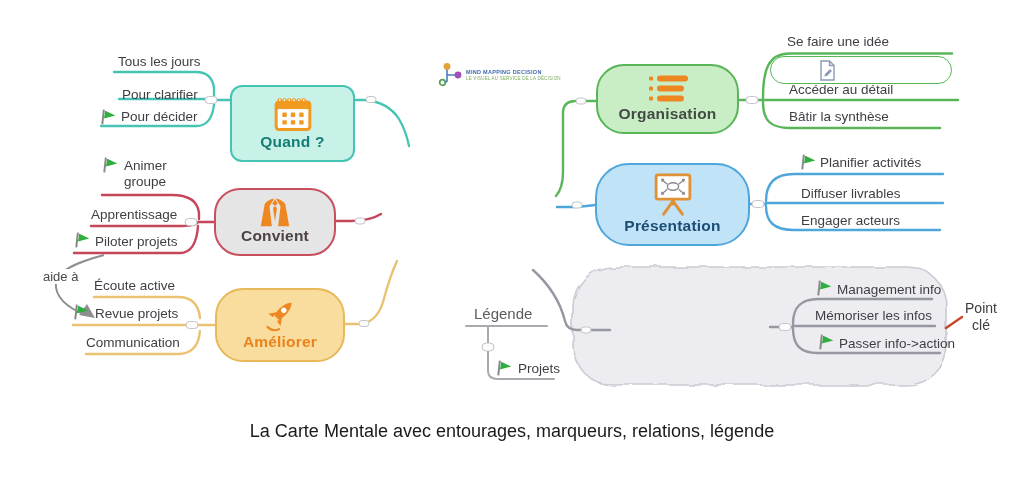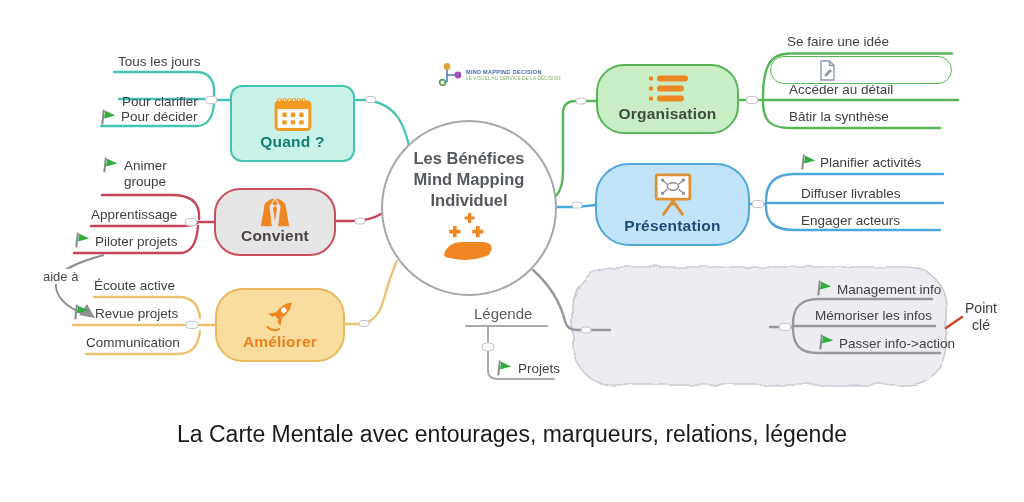--- a/index.html
+++ b/index.html
@@ -26,21 +26,21 @@
   .t-presentation{left:595px;top:163px;width:155px;height:83px;border-radius:34px;background:#c1e3f8;border:2.5px solid #4fa6da;}
   .t-presentation .tlabel{color:#1d4d75;}
   .t-informations{left:610px;top:289px;width:160px;height:77px;border-radius:34px;background:#c9c9cf;border:3px solid #84848c;}
   .t-informations .tlabel{color:#45454d;}
   #center-circle{position:absolute;z-index:2;left:381px;top:120px;width:176px;height:176px;border-radius:50%;
                  background:#fff;border:2px solid #a6a6ac;box-sizing:border-box;text-align:center;}
   #center-title{margin-top:26px;font-weight:bold;font-size:16.5px;line-height:21px;color:#55595e;}
   #relation-label{position:absolute;z-index:3;left:41px;top:269px;font-size:13px;color:#4a4a4e;background:#fff;padding:0 2px;}
   #pointcle{position:absolute;z-index:3;left:957px;top:300px;width:48px;text-align:center;font-size:14px;line-height:17px;color:#3c3c40;}
   #legend-title{position:absolute;z-index:3;left:474px;top:305px;font-size:15px;color:#5c5c60;}
-  #caption{position:absolute;z-index:3;left:0;top:421px;width:100%;text-align:center;font-size:23px;color:#1a1a1a;}
+  #caption{position:absolute;z-index:3;left:0;top:421px;width:100%;text-align:center;font-size:18px;color:#1a1a1a;}
   #logo{position:absolute;z-index:3;left:437px;top:61px;display:flex;align-items:center;gap:3px;}
   #logo-text{display:flex;flex-direction:column;gap:1px;}
   #logo-brand{font-size:5.5px;font-weight:bold;color:#3e68ae;letter-spacing:.3px;}
   #logo-tagline{font-size:4.5px;color:#7aab5a;letter-spacing:.2px;}
   .note-box{position:absolute;z-index:3;left:770px;top:56px;width:182px;height:28px;border-radius:14px;
             border:1.8px solid #58b658;background:#fff;box-sizing:border-box;}
   .note-box svg{position:absolute;left:48px;top:3px;}
 </style>
 </head>
 <body>
@@ -140,35 +140,20 @@
       <circle cx="10" cy="5.5" r="3.4" fill="#e2a23c"></circle>
       <circle cx="21" cy="14" r="3.4" fill="#a44bbd"></circle>
       <circle cx="5.5" cy="21.5" r="2.8" fill="#fff" stroke="#57a257" stroke-width="1.8"></circle>
     </svg>
     <div id="logo-text">
       <span id="logo-brand">MIND MAPPING DECISION</span>
       <span id="logo-tagline">LE VISUEL AU SERVICE DE LA DÉCISION</span>
     </div>
   </div>
 
-  <div id="center-circle">
-    <div id="center-title">
-      <div>Les Bénéfices</div>
-      <div>Mind Mapping</div>
-      <div>Individuel</div>
-    </div>
-    <svg width="62" height="54" viewBox="0 0 62 54">
-      <g fill="#ee8722">
-        <path d="M30,2 h3.2 v3.4 h3.4 v3.2 h-3.4 v3.4 h-3.2 v-3.4 h-3.4 v-3.2 h3.4 z"></path>
-        <path d="M15,15 h3.6 v3.8 h3.8 v3.6 h-3.8 v3.8 h-3.6 v-3.8 h-3.8 v-3.6 h3.8 z"></path>
-        <path d="M38,15 h3.6 v3.8 h3.8 v3.6 h-3.8 v3.8 h-3.6 v-3.8 h-3.8 v-3.6 h3.8 z"></path>
-        <path d="M6,44 C8,35 15,31 25,31 H44 C52,31 55,35 53,39.5 L51,44 Q31,52 12,47 Q6,46 6,44 Z"></path>
-      </g>
-    </svg>
-  </div>
 
   <div class="topic t-quand">
     <svg width="48" height="44" viewBox="0 0 46 44">
       <rect x="4" y="9" width="38" height="31" rx="3" fill="#fff" stroke="#f09a22" stroke-width="3.4"></rect>
       <rect x="4" y="9" width="38" height="8" fill="#f09a22"></rect>
       <g fill="#f09a22">
           <circle cx="8" cy="7.5" r="2.6"></circle>
           <circle cx="13.4" cy="7.5" r="2.6"></circle>
           <circle cx="18.8" cy="7.5" r="2.6"></circle>
           <circle cx="24.2" cy="7.5" r="2.6"></circle>
@@ -248,21 +233,21 @@
         <path d="M25,29 V34"></path>
           <path d="M25,31 L15,45"></path>
           <path d="M25,31 L35,45"></path>
       </g>
     </svg>
     <span class="tlabel">Présentation</span>
   </div>
 
 
   <div class="sub" style="left:118px;top:54px">Tous les jours</div>
-  <div class="sub" style="left:122px;top:94px">Pour clarifier</div>
+  <div class="sub" style="left:122px;top:87px">Pour clarifier</div>
   <span class="flag" style="left:100px;top:110px"></span>
   <div class="sub" style="left:121px;top:109px">Pour décider</div>
 
   <span class="flag" style="left:102px;top:158px"></span>
   <div class="sub wrap" style="left:124px;top:158px">Animer groupe</div>
   <div class="sub" style="left:91px;top:207px">Apprentissage</div>
   <span class="flag" style="left:74px;top:233px"></span>
   <div class="sub" style="left:95px;top:234px">Piloter projets</div>
 
   <div class="sub" style="left:94px;top:278px">Écoute active</div>

